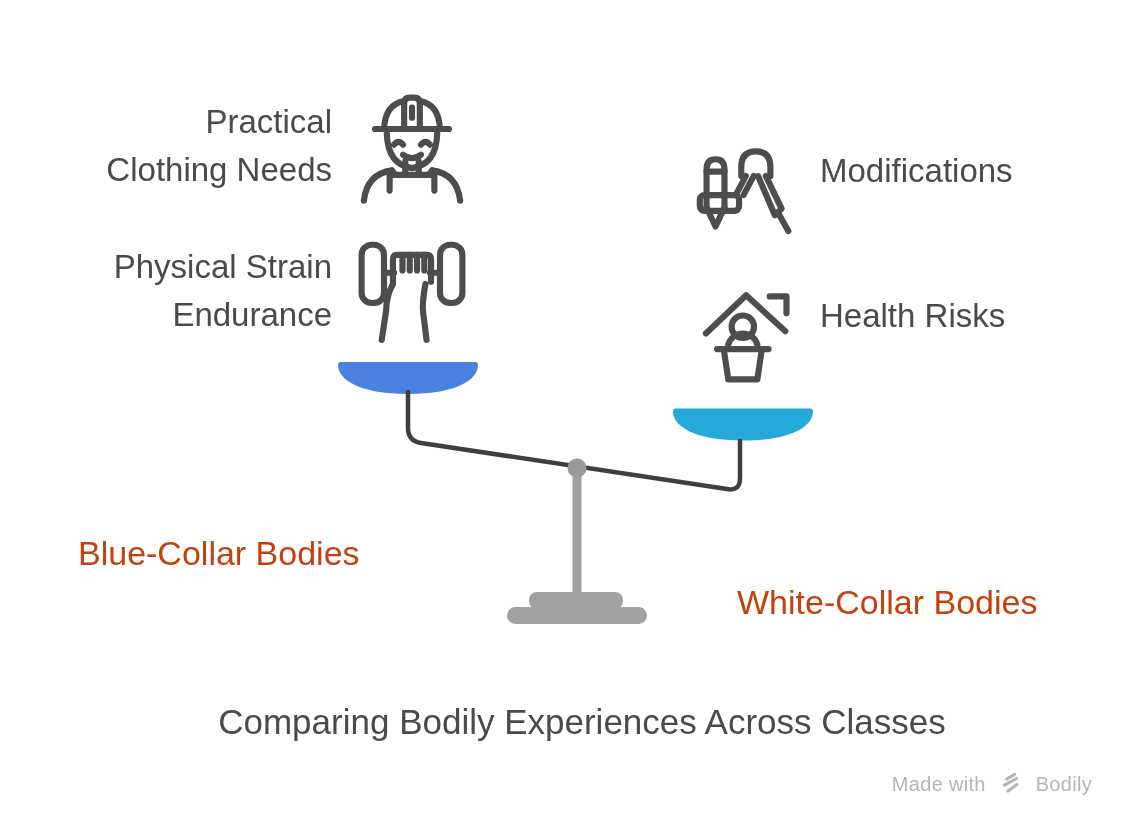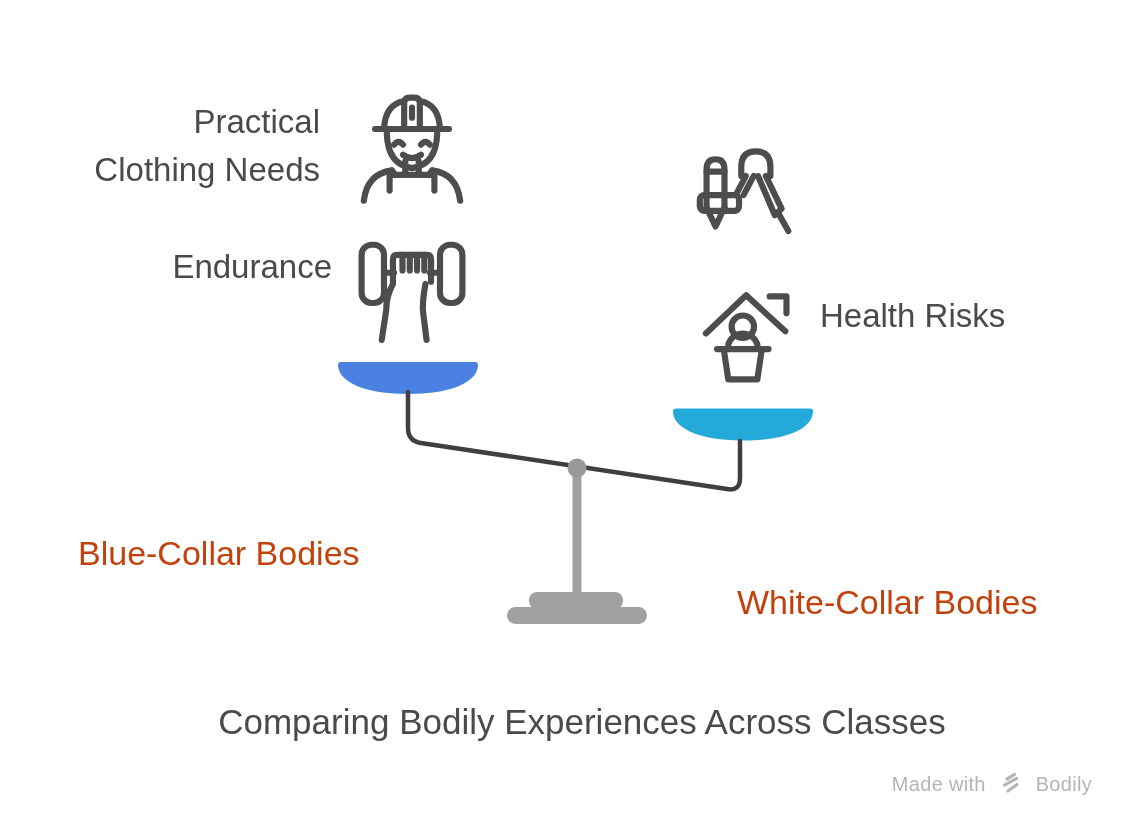--- a/index.html
+++ b/index.html
@@ -33,21 +33,21 @@
     stroke-linecap:round;stroke-linejoin:round;}
   .watermark{
     position:absolute;top:771px;right:48px;display:flex;align-items:center;
     gap:13px;font-size:20px;font-weight:500;color:#b5b5b5;letter-spacing:.3px;
   }
   .napkin-logo{display:block;}
 </style>
 </head>
 <body>
 
-<div class="factor-label align-right" style="left:28px;top:98px;width:292px;">
+<div class="factor-label align-right" style="left:40px;top:98px;width:292px;">
   <span class="line">Practical</span>
   <span class="line">Clothing Needs</span>
 </div>
 
 <div class="icon-box" style="left:356px;top:92px;">
   <svg width="112" height="112" viewBox="0 0 100 100" class="outline-icon">
     <path d="M25,33 Q26,11 43,8"></path>
     <path d="M57,8 Q74,11 75,33"></path>
     <path d="M43,32 V10 Q43,5 48,5 H52 Q57,5 57,10 V32"></path>
     <path d="M50,14 V23"></path>
@@ -58,36 +58,38 @@
     <path d="M42,56 Q50,62 58,56"></path>
     <path d="M7,97 C9,80 18,72 32,70"></path>
     <path d="M93,97 C91,80 82,72 68,70"></path>
     <path d="M44,62 V72 M56,62 V72"></path>
     <path d="M30,74 H70 V88 M30,74 V88"></path>
     <path d="M32,70 L35,74 M68,70 L65,74"></path>
   </svg>
 </div>
 
 <div class="factor-label align-right" style="left:40px;top:243px;width:292px;">
+  <span class="line">Physical Strain</span>
   <span class="line">Endurance</span>
 </div>
 
 <div class="icon-box" style="left:356px;top:238px;">
   <svg width="112" height="112" viewBox="0 0 100 100" class="outline-icon">
     <rect x="5" y="6" width="20" height="52" rx="9"></rect>
     <rect x="75" y="6" width="20" height="52" rx="9"></rect>
     <path d="M25,31 H34 M66,31 H75"></path>
     <path d="M33,39 V19 Q33,15 37,15 H63 Q67,15 67,19 V39"></path>
     <path d="M41.5,15 V29 M48,15 V29 M54.5,15 V29 M61,15 V29"></path>
     <path d="M33,41 C28,50 27,58 27,64 L23,91"></path>
     <path d="M62,41 C60,52 59,60 60,67 L63,91"></path>
   </svg>
 </div>
 
 <div class="factor-label align-left" style="left:820px;top:147px;width:300px;">
+  <span class="line">Modifications</span>
 </div>
 
 <div class="icon-box" style="left:692px;top:138px;">
   <svg width="112" height="112" viewBox="0 0 100 100" class="outline-icon">
     <path d="M13,62 V28 Q13,19 21,19 Q29,19 29,28 V62"></path>
     <path d="M13,30 H29"></path>
     <path d="M13,62 L21,79 L29,62"></path>
     <rect x="7" y="51" width="35" height="14" rx="4"></rect>
     <path d="M44,34 V26 Q44,12 57,12 Q70,12 70,26 V34"></path>
     <path d="M48,34 L39,51"></path>

